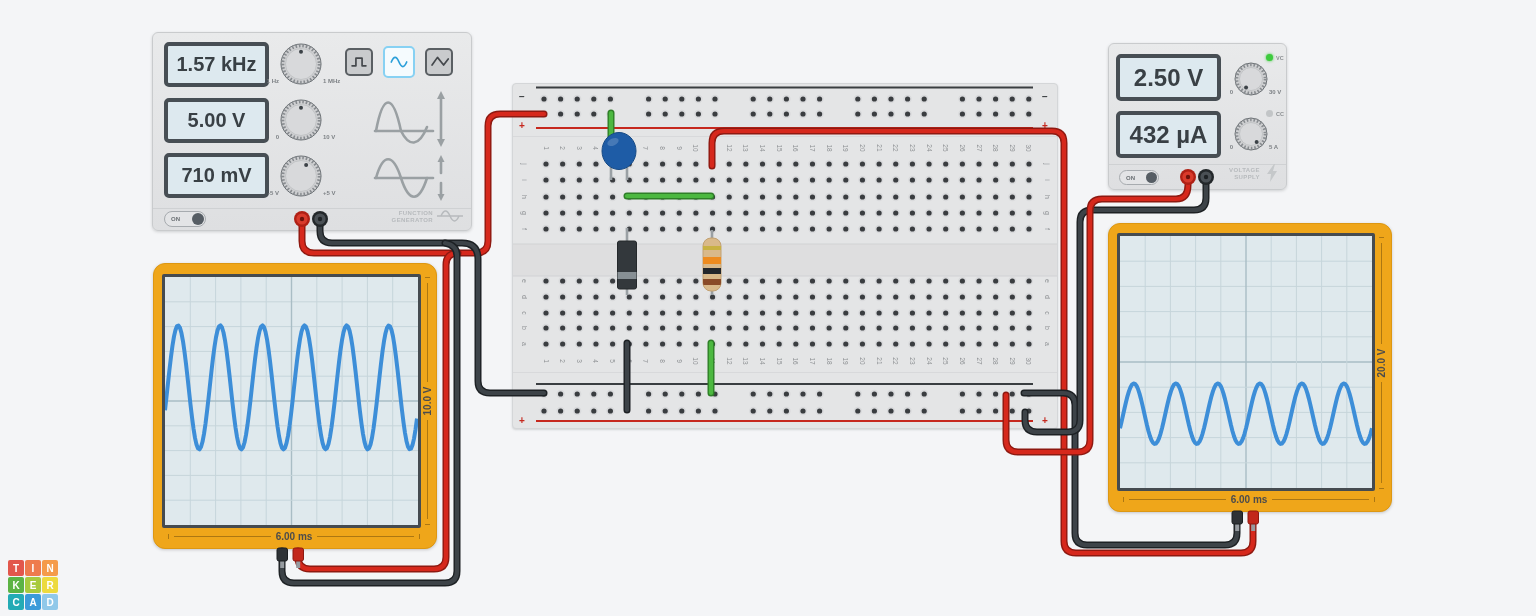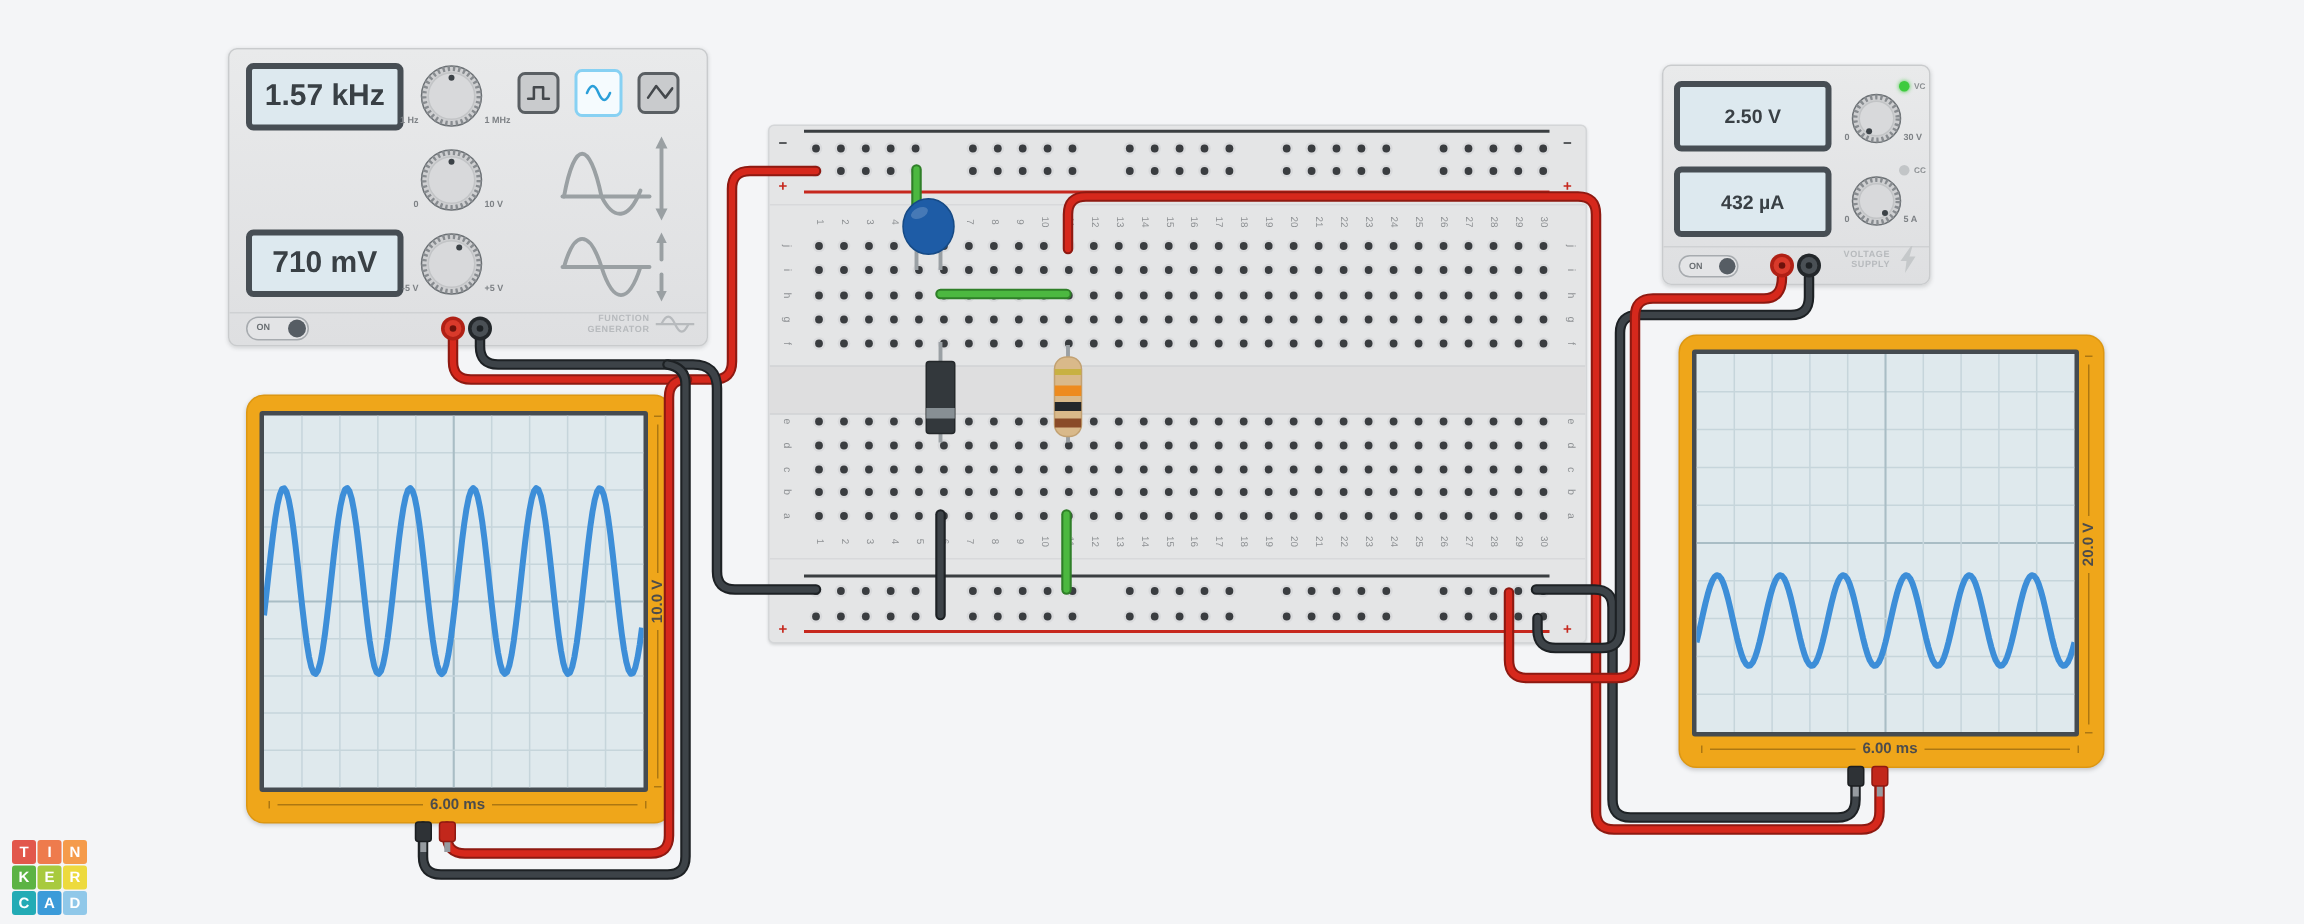--- a/index.html
+++ b/index.html
@@ -5,21 +5,21 @@
   html,body{margin:0;padding:0;background:#f4f5f7;}
   #stage{position:relative;width:1536px;height:616px;background:#f4f5f7;overflow:hidden;
          font-family:"Liberation Sans",sans-serif;}
   .panel{position:absolute;background:linear-gradient(#e9eaeb,#dedfe1);border:1px solid #c9cbcd;
          border-radius:6px;box-shadow:0 1px 3px rgba(60,64,67,.2);box-sizing:border-box;}
   .display{position:absolute;background:#dde9ef;border:4px solid #474e54;border-radius:5px;
            display:flex;align-items:center;justify-content:center;font-weight:bold;color:#39404
            5;}
   .display{color:#394045;}
   .fg-display{width:97px;height:37px;font-size:20px;}
-  .ps-display{width:97px;height:39px;font-size:13px;}
+  .ps-display{width:97px;height:39px;font-size:24px;}
   .knob{position:absolute;}
   .knob-lab{position:absolute;font-size:6px;color:#7d8185;white-space:nowrap;font-weight:bold;}
   .knob-lab.min{right:calc(100% + 1px);bottom:1px;}
   .knob-lab.max{left:calc(100% + 1px);bottom:1px;}
   .wave-row{position:absolute;display:flex;align-items:center;gap:10px;}
   .wave-btn{width:28px;height:28px;background:#c9cbcd;border:2px solid #5a5f63;border-radius:5px;
             padding:0;display:flex;align-items:center;justify-content:center;cursor:pointer;}
   .wave-btn svg{width:20px;height:20px;stroke:#44484c;fill:none;stroke-width:2.2;
                 stroke-linecap:round;stroke-linejoin:round;}
   .wave-btn.selected{width:32px;height:32px;background:#f5fbfe;border-color:#87d1f3;}
@@ -29,21 +29,21 @@
           display:flex;align-items:center;box-sizing:border-box;cursor:pointer;}
   .toggle .on-label{font-size:6px;font-weight:bold;color:#6a6f73;margin-left:6px;}
   .toggle .toggle-knob{position:absolute;right:1px;top:1px;bottom:1px;aspect-ratio:1;
           width:auto;border-radius:50%;background:#565d64;}
   .divider{position:absolute;left:0;right:0;height:1px;background:#cfd1d3;}
   .device-label{position:absolute;text-align:right;font-size:6px;line-height:7px;color:#b7babd;
                 font-weight:bold;letter-spacing:.4px;}
   .led{position:absolute;width:7px;height:7px;border-radius:50%;}
   .led-label{position:absolute;font-size:5.5px;font-weight:bold;color:#8b8f92;}
   .scope{position:absolute;background:#efa61a;border:1px solid #dd9712;border-radius:12px;
-         box-shadow:0 1px 3px rgba(60,64,67,.25);box-sizing:border-box;margin-left:11px;}
+         box-shadow:0 1px 3px rgba(60,64,67,.25);box-sizing:border-box;}
   .screen{position:absolute;background:#dfe9ed;border:3px solid #454b50;border-radius:2px;}
   .screen svg{position:absolute;inset:0;}
   .scale-row{position:absolute;display:flex;align-items:center;gap:5px;}
   .scale-line{flex:1;height:1px;background:rgba(0,0,0,.28);}
   .tick{width:1px;height:5px;background:rgba(0,0,0,.28);}
   .scale-label{font-size:10px;font-weight:bold;color:#4c4c4c;white-space:nowrap;}
   .vscale{position:absolute;transform:translate(-50%,-50%) rotate(-90deg);}
   .breadboard{position:absolute;background:#e4e5e6;border:1px solid #d4d6d8;border-radius:4px;
               box-shadow:0 1px 2px rgba(60,64,67,.18);box-sizing:border-box;}
   #overlay{position:absolute;left:0;top:0;pointer-events:none;}
@@ -52,20 +52,23 @@
              font-size:10px;border-radius:2px;}
 </style>
 </head>
 <body>
 
 <div id="stage">
 
   <div class="panel" style="left:152px;top:32px;width:320px;height:199px;">
     <div class="display fg-display" style="left:11px;top:9px;">
       <span>1.57 kHz</span>
+    </div>
+    <div class="display fg-display" style="left:11px;top:65px;">
+      <span>5.00 V</span>
     </div>
     <div class="display fg-display" style="left:11px;top:120px;">
       <span>710 mV</span>
     </div>
 
     <div class="knob" style="left:127px;top:10px;width:42px;height:42px;"><svg width="42" height="42">
           <circle cx="21" cy="21" r="20" fill="#cfd0d2" stroke="#6a6f73" stroke-width="1"></circle>
           <circle cx="21" cy="21" r="18.4" fill="none" stroke="#888c90" stroke-width="3.4" stroke-dasharray="1.6,1.9"></circle>
           <circle cx="21" cy="21" r="15.5" fill="#d8d9db" stroke="#c2c4c6" stroke-width="1"></circle>
           <circle cx="21" cy="8.82" r="2" fill="#3c4247"></circle>

